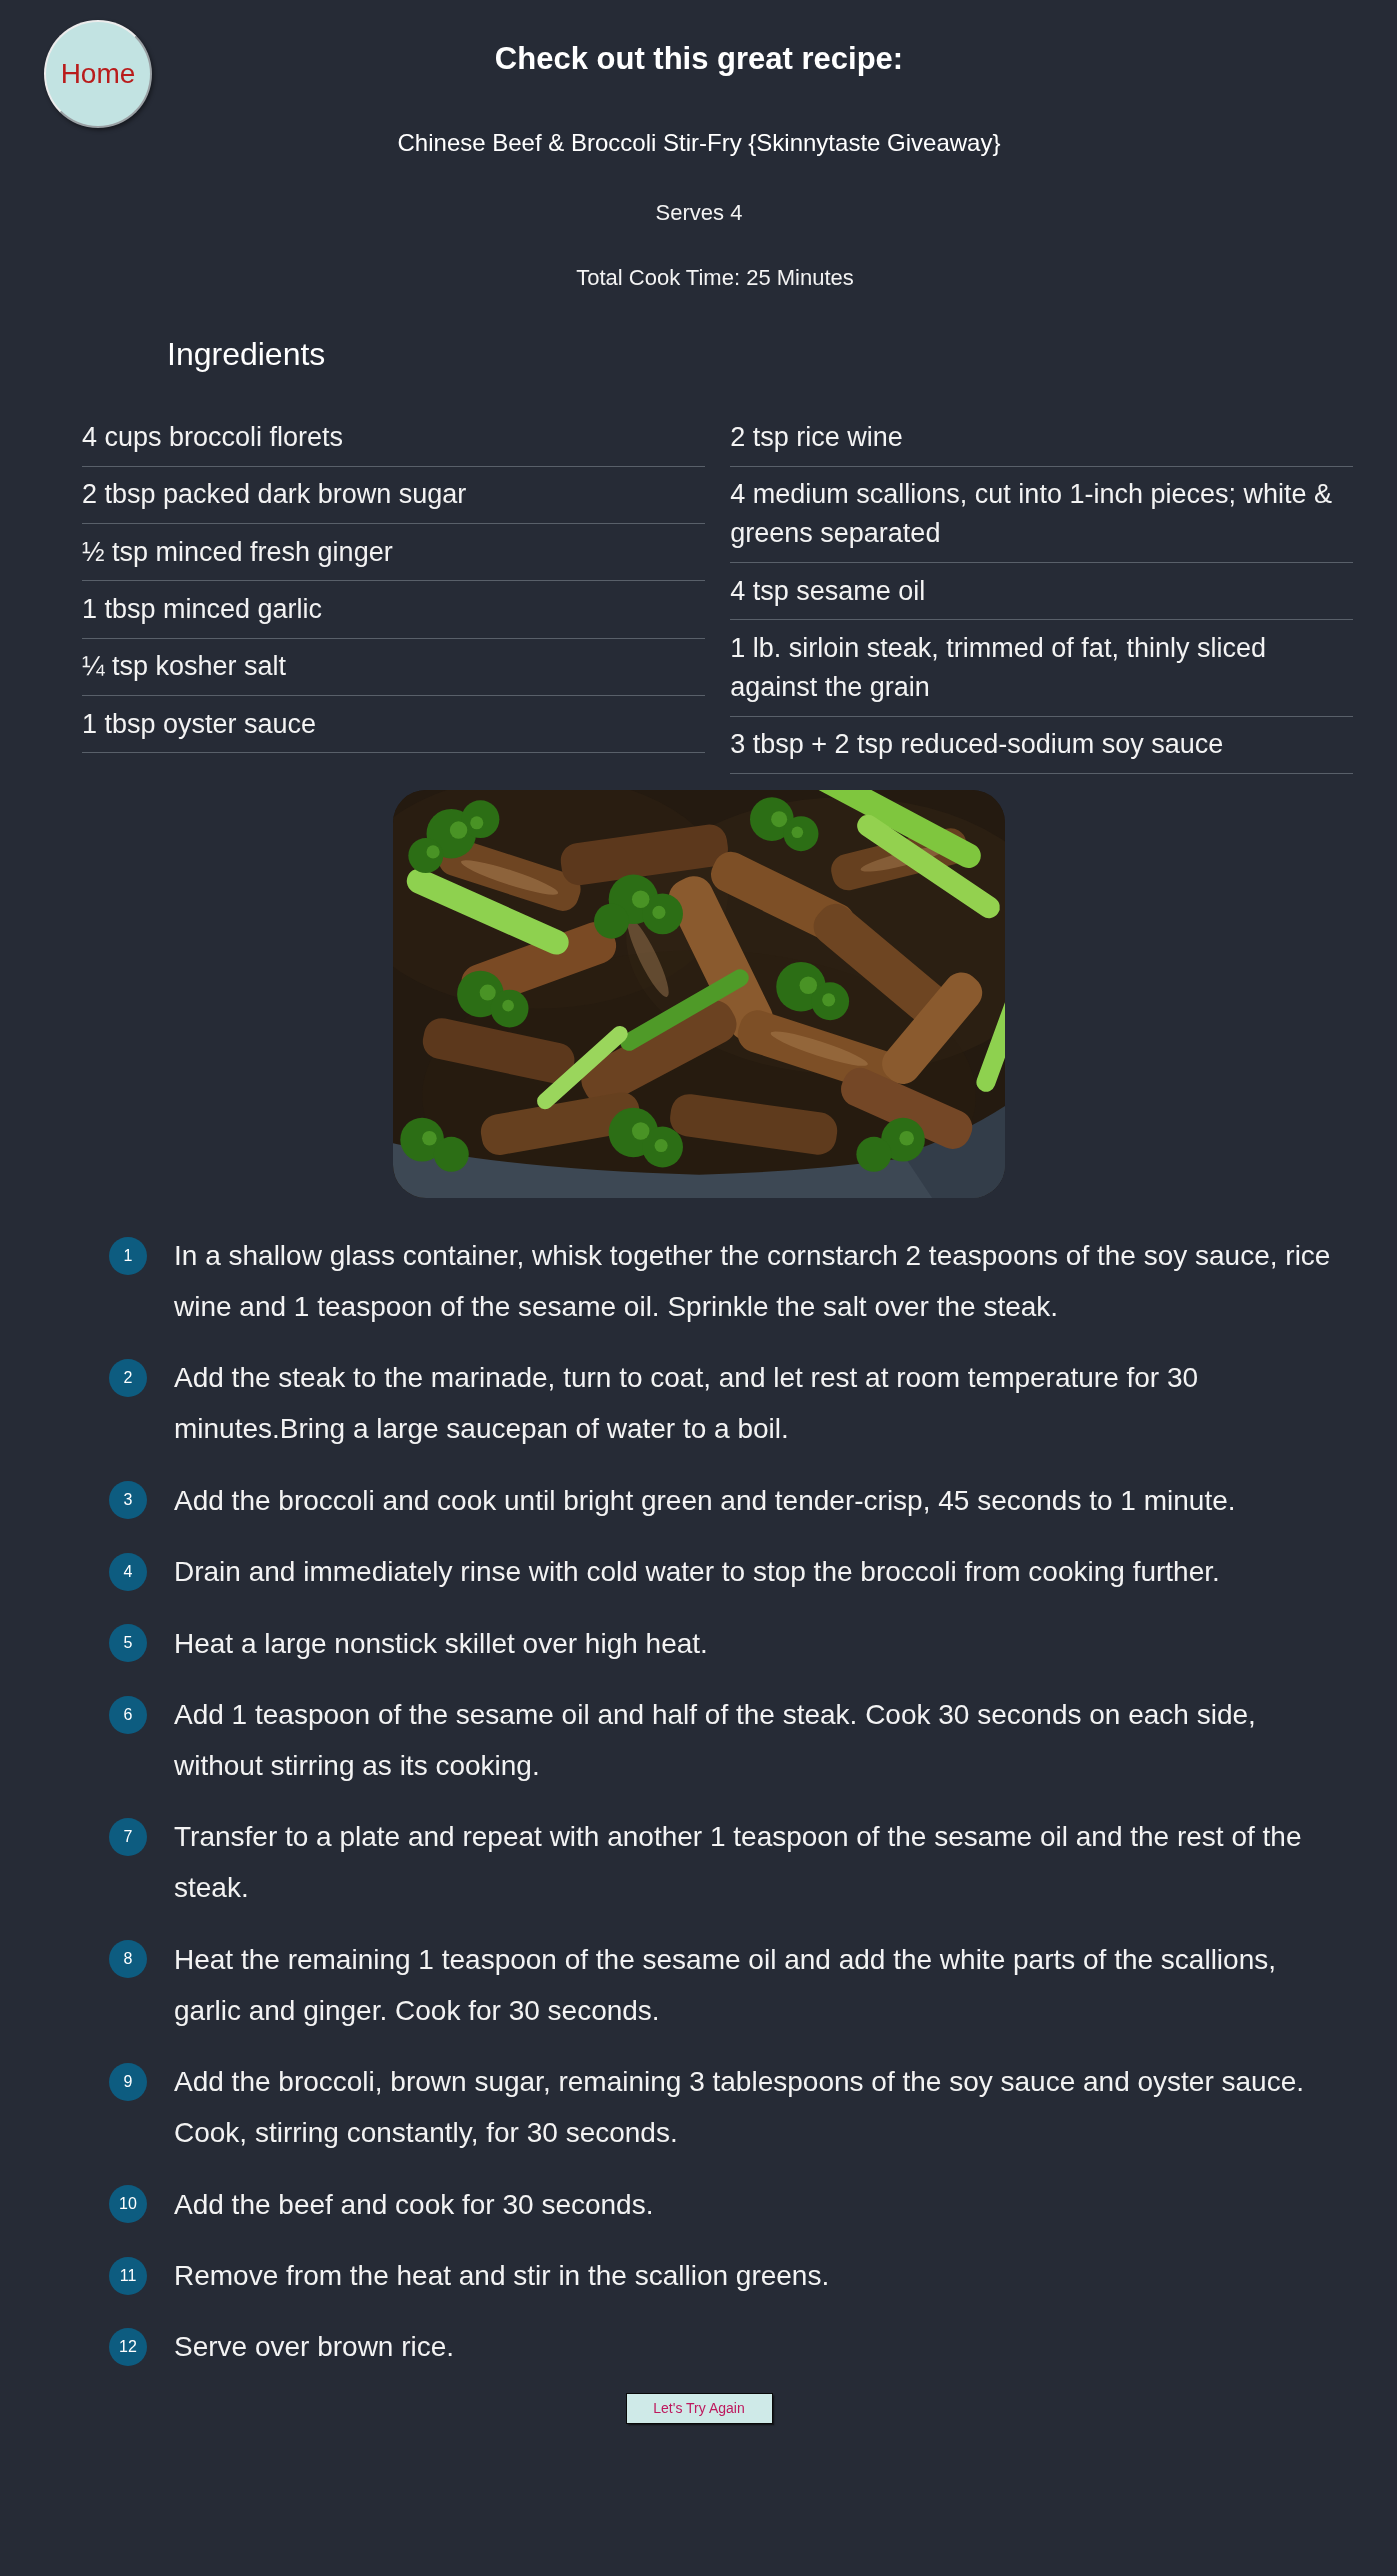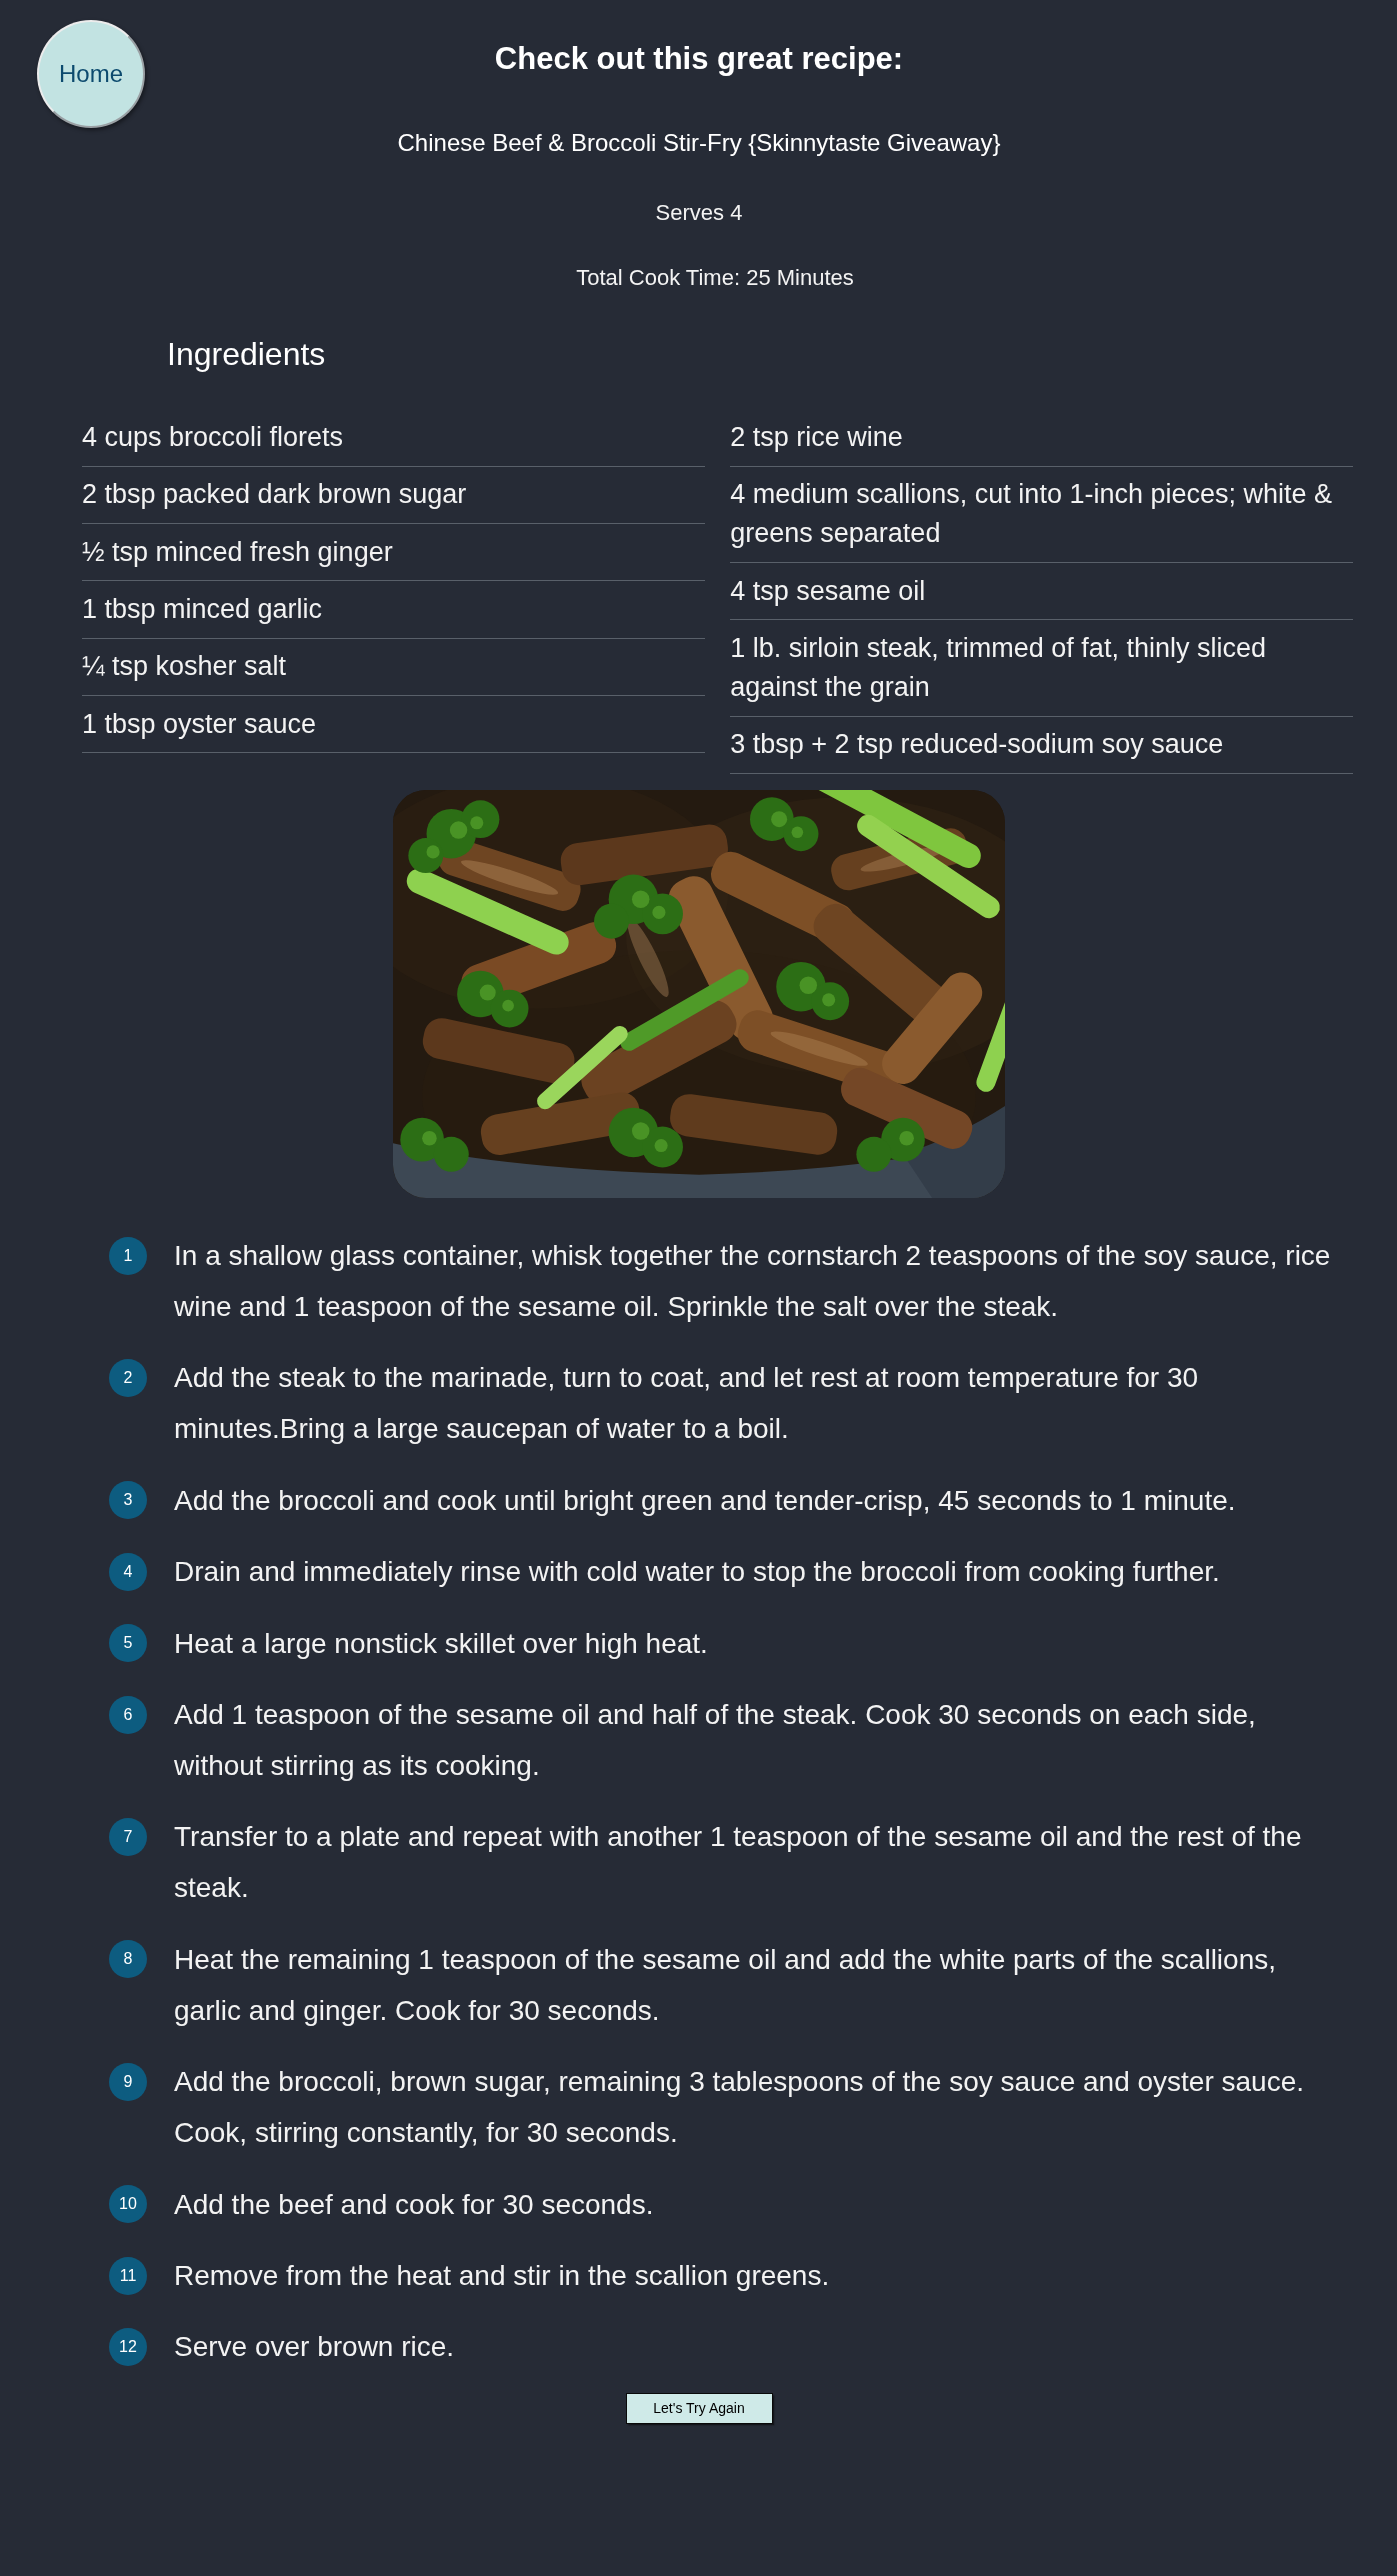--- a/index.html
+++ b/index.html
@@ -11,34 +11,34 @@
     width: 1398px;
     height: 2576px;
     position: relative;
     overflow: hidden;
     font-family: "Liberation Sans", sans-serif;
     color: #f3f3f3;
   }
   
   .home-btn {
     position: absolute;
-    left: 37px;
+    left: 44px;
     top: 19.7px;
     width: 108px;
     height: 108px;
     border-radius: 50%;
     background: #c2e3e2;
     border: 2.9px solid;
     border-color: #ececec #9aa0a4 #9aa0a4 #ececec;
     box-shadow: 1.5px 2.2px 4.4px rgba(0,0,0,0.45);
     display: flex;
     align-items: center;
     justify-content: center;
-    font-size: 24px;
-    color: #0c4a6e;
+    font-size: 28px;
+    color: #b91c1c;
     cursor: pointer;
     box-sizing: border-box;
   }
   
   .hdr { text-align: center; }
   .title {
     margin: 0;
     padding-top: 40px;
     font-size: 31px;
     line-height: 1.2;
@@ -129,21 +129,21 @@
   .try-again {
     display: block;
     margin: 5.8px auto 0 auto;
     width: 147px;
     height: 31px;
     background: #cfeae8;
     border: 1.5px solid #0a0a0a;
     box-shadow: 1.5px 1.5px 1.5px rgba(0,0,0,0.5);
     font-family: "Liberation Sans", sans-serif;
     font-size: 14px;
-    color: #000000;
+    color: #be185d;
     cursor: pointer;
   }
 </style>
 </head>
 <body>
 
 <div class="home-btn">Home</div>
 
 <div class="hdr">
   <h1 class="title">Check out this great recipe:</h1>

